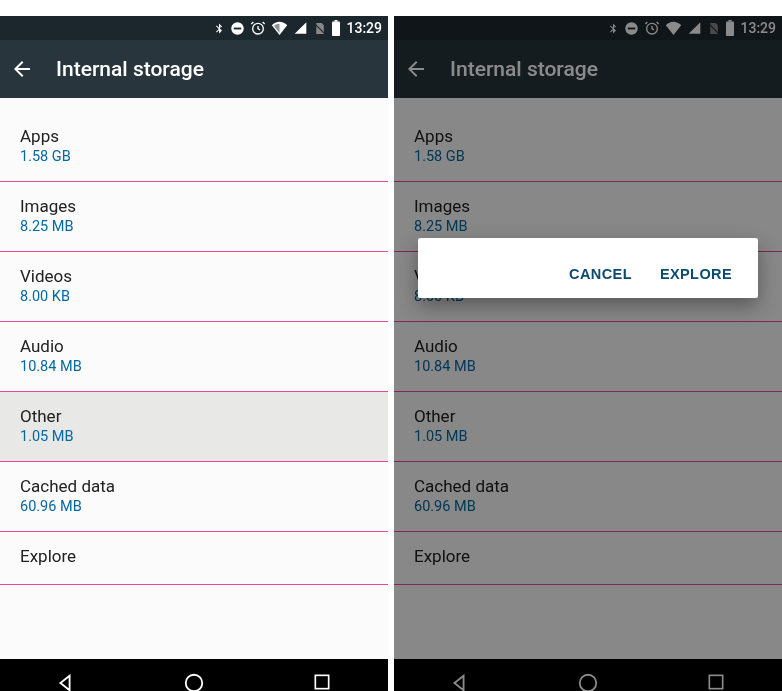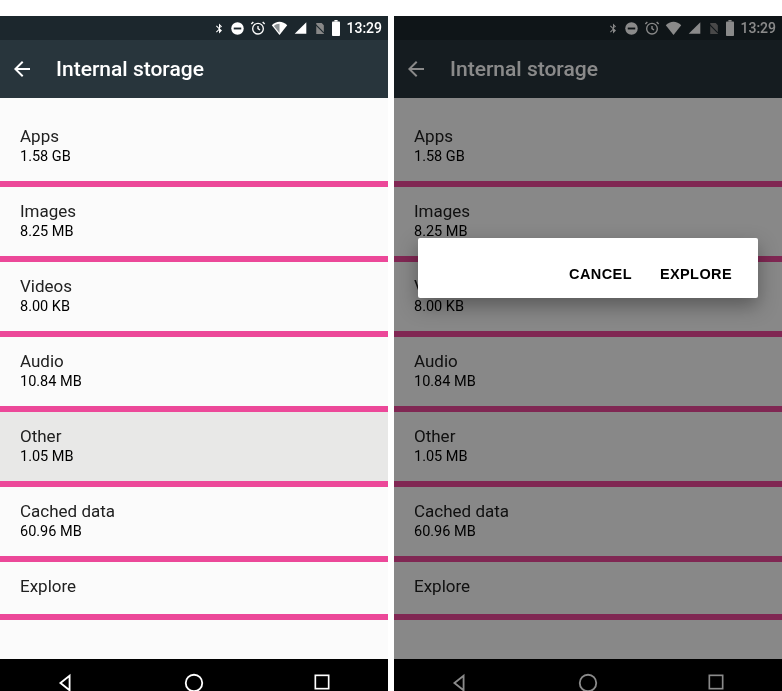--- a/index.html
+++ b/index.html
@@ -32,41 +32,41 @@
       display: flex;
       align-items: center;
       padding: 0 10px;
       gap: 22px;
     }
     .app-bar .title { font-size: 21px; font-weight: 500; }
     .back-arrow { width: 24px; height: 24px; }
     .content { flex: 1; background: #fbfbfb; padding-top: 14px; }
     .row {
       padding: 14px 20px 16px;
-      border-bottom: 6px solid #ec4899;
+      border-bottom: 1px solid #ec4899;
     }
     .row.highlight { background: #e8e8e7; }
     .row-title { font-size: 17px; color: #212121; margin-bottom: 2px; }
-    .row-sub { font-size: 14.5px; color: #000000; }
+    .row-sub { font-size: 14.5px; color: #0369a1; }
     .navbar {
       height: 48px; background: #000; color: #fff;
       display: flex; align-items: center; justify-content: space-around;
     }
     .nav-btn { width: 22px; height: 22px; }
     
     .scrim { position: absolute; inset: 0; background: rgba(0,0,0,0.46); }
     .dialog {
       position: absolute; left: 24px; right: 24px; top: 222px;
       background: #fff; border-radius: 2px;
       padding: 22px 22px 10px;
       box-shadow: 0 8px 20px rgba(0,0,0,0.35);
     }
     .dialog p { font-size: 16px; color: #4b4b4b; line-height: 1.45; margin-bottom: 18px; }
     .dialog-actions { display: flex; justify-content: flex-end; gap: 28px; padding: 6px 4px 6px 0; }
-    .dialog-btn { color: #000000; font-weight: 600; font-size: 14.5px; letter-spacing: 0.4px; background: none; border: none; cursor: pointer; }
+    .dialog-btn { color: #0c4a6e; font-weight: 600; font-size: 14.5px; letter-spacing: 0.4px; background: none; border: none; cursor: pointer; }
   </style>
 </head>
 <body>
 
 <div class="phone">
   <div class="status-bar">
     <span class="ic">
         <svg width="12" height="15" viewBox="0 0 24 24" fill="#fff">
           <path d="M12 2v8.6L7.4 6 6 7.4 11.6 13 6 18.6 7.4 20 12 15.4V22l6-6-4.6-4L18 8l-6-6zm2 5.4L15.6 9 14 10.6V7.4zm0 9.2L15.6 15 14 16.6v-3z"></path>
         </svg>

